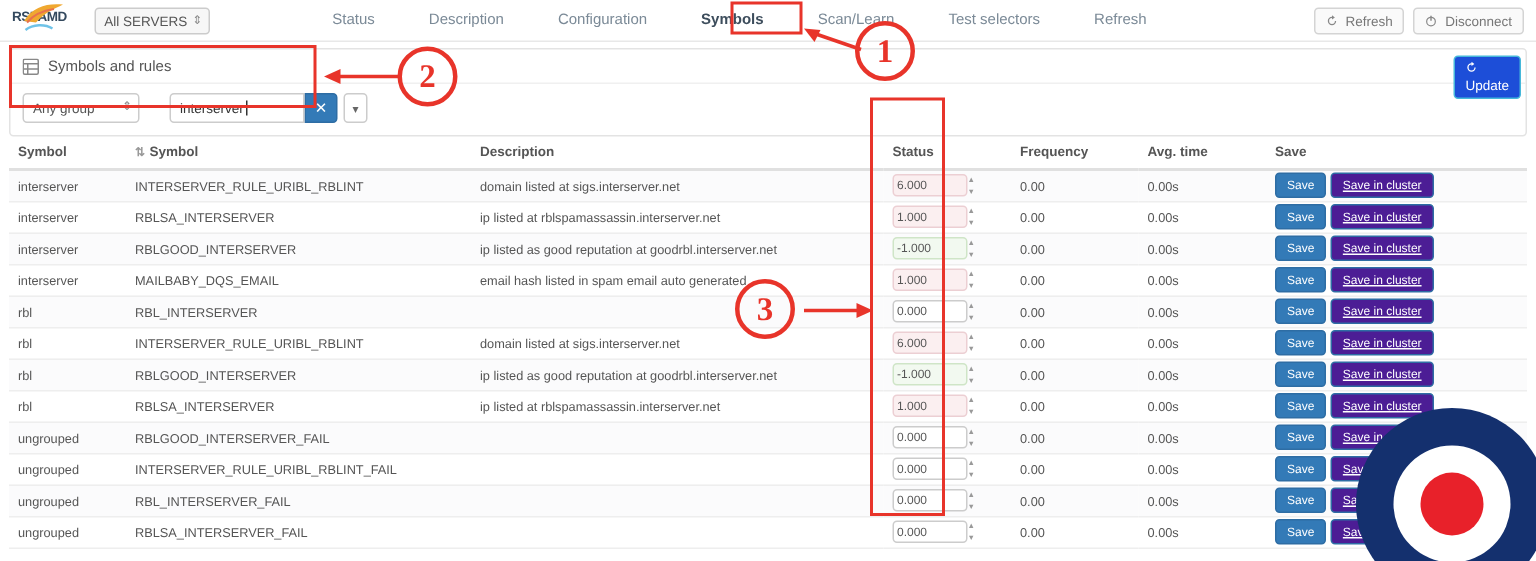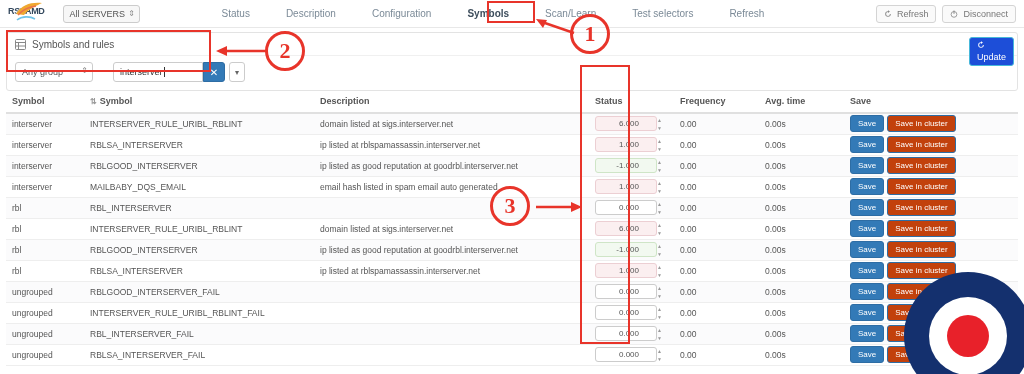--- a/index.html
+++ b/index.html
@@ -185,29 +185,28 @@
   .col-symbol { width:230px; }
   .col-desc { width:275px;margin-top:30px; }
   .col-score { width:85px; }
   .col-freq { width:85px; }
   .col-time { width:85px; }
   .col-save { width:auto; }
 
   .sort-icon { display:inline-block; margin-right:3px; color:#999; font-size:8px; }
 
   .score-box {
-    width:62px; height:15px;
+    width:50px; height:15px;
     border:1px solid #ccc;
     border-radius:3px;
     background:#fff;
     font-size:8px;
     color:#555;
     display:inline-flex;
     align-items:center;
-    justify-content:flex-end;
     padding:0 17px 0 2px;
     position:relative;
   }
   .score-box.neg { background:#f2f9f0; border-color:#cfe5c7; }
   .score-box.pos { background:#fbeff0; border-color:#eccfd3; }
   .spinner {
     position:absolute; right:-8px; top:1px;
     width:7px; height:13px;
     display:flex; flex-direction:column; justify-content:space-between;
     font-size:5px; color:#999; line-height:5px;
@@ -217,27 +216,28 @@
     background:#337ab7;
     border:1px solid #2e6da4;
     color:#fff;
     font-size:8px;
     border-radius:3px;
     padding:3px 7px;
     display:inline-block;
     margin-right:3px;
   }
   .btn-cluster {
-    background:#c2410c;
+    background:#4c1d95;
     border:1px solid #2e6da4;
     color:#fff;
     font-size:8px;
     border-radius:3px;
     padding:3px 7px;
     display:inline-block;
+    text-decoration:underline;
   }
 
   
   .anno-rect {
     position:absolute;
     border:2px solid #e8342a;
     pointer-events:none;
     z-index:40;
   }
   .anno-circle {

